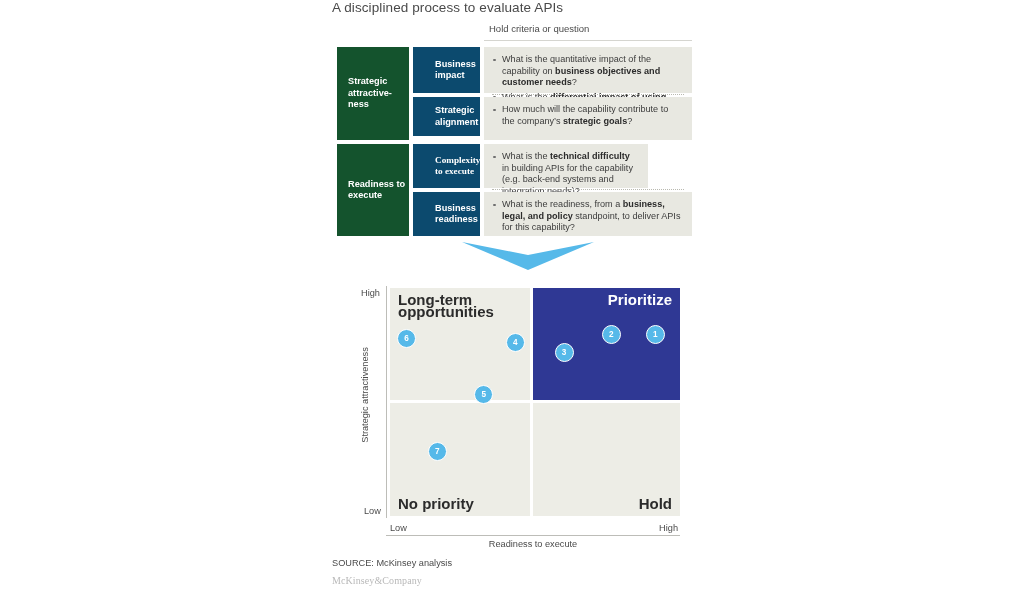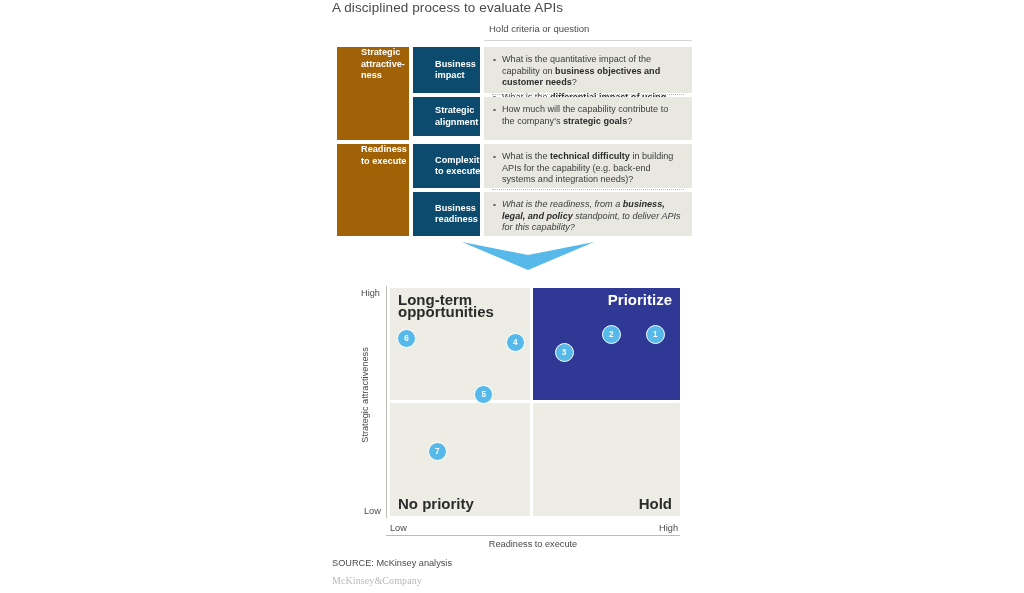--- a/index.html
+++ b/index.html
@@ -25,24 +25,24 @@
     font-size:9.5px;color:#4a4a4a;line-height:12px;
   }
   .head-rule{
     position:absolute;left:484px;top:40px;width:208px;height:1px;
     background:#d5d5d0;
   }
 
   .cell{position:absolute;box-sizing:border-box;}
 
   .cat{
-    background:#a16207;color:#ffffff;
+    background:#14532d;color:#ffffff;
     font-size:9.2px;font-weight:700;line-height:11.5px;
-    display:flex;align-items:flex-start;
-    padding-left:24px;
+    display:flex;align-items:center;
+    padding-left:11px;
   }
   .sub{
     background:#0c4a6e;color:#ffffff;
     font-size:9.2px;font-weight:700;line-height:11.5px;
     display:flex;align-items:center;
     padding-left:22px;
   }
   .qpanel{
     background:#e8e8e1;
     padding:7px 10px 7px 8px;
@@ -137,33 +137,33 @@
         <span>Strategic alignment</span>
       </div>
       <div class="cell qpanel" style="left: 484px; top: 97px; width: 208px; height: 43px;">
         <ul>
           <li><span>How much will the capability contribute to the company’s </span><b>strategic goals</b><span>?</span></li>
         </ul>
       </div>
       <div class="cell cat" style="left: 337px; top: 144px; width: 72px; height: 92px;">
         <span style="white-space: pre-line;">Readiness to execute</span>
       </div>
-      <div class="cell sub" style="left: 413px; top: 144px; width: 67px; height: 44px;">
+      <div class="cell sub" style="left: 413px; top: 144px; width: 67px; height: 44px; font-family: Liberation Serif, serif;">
         <span>Complexity to execute</span>
       </div>
-      <div class="cell qpanel" style="left: 484px; top: 144px; width: 208px; height: 44px;">
+      <div class="cell qpanel" style="left: 484px; top: 144px; width: 164px; height: 44px;">
         <ul>
           <li><span>What is the </span><b>technical difficulty</b><span> in building APIs for the capability (e.g. back-end systems and integration needs)?</span></li>
         </ul>
       </div>
       <div class="dot-sep" style="left: 492px; top: 189px; width: 192px;"></div>
       <div class="cell sub" style="left: 413px; top: 192px; width: 67px; height: 44px;">
         <span>Business readiness</span>
       </div>
-      <div class="cell qpanel" style="left: 484px; top: 192px; width: 208px; height: 44px; font-style: italic;">
+      <div class="cell qpanel" style="left: 484px; top: 192px; width: 208px; height: 44px;">
         <ul>
           <li><span>What is the readiness, from a </span><b>business, legal, and policy</b><span> standpoint, to deliver APIs for this capability?</span></li>
         </ul>
       </div>
     </div>
 
   <div class="arrow">
     <svg width="132" height="30" viewBox="0 0 132 30" aria-hidden="true">
       <polygon points="0,0 66,28 132,0 66,13" fill="#56b9e9"></polygon>
     </svg>

